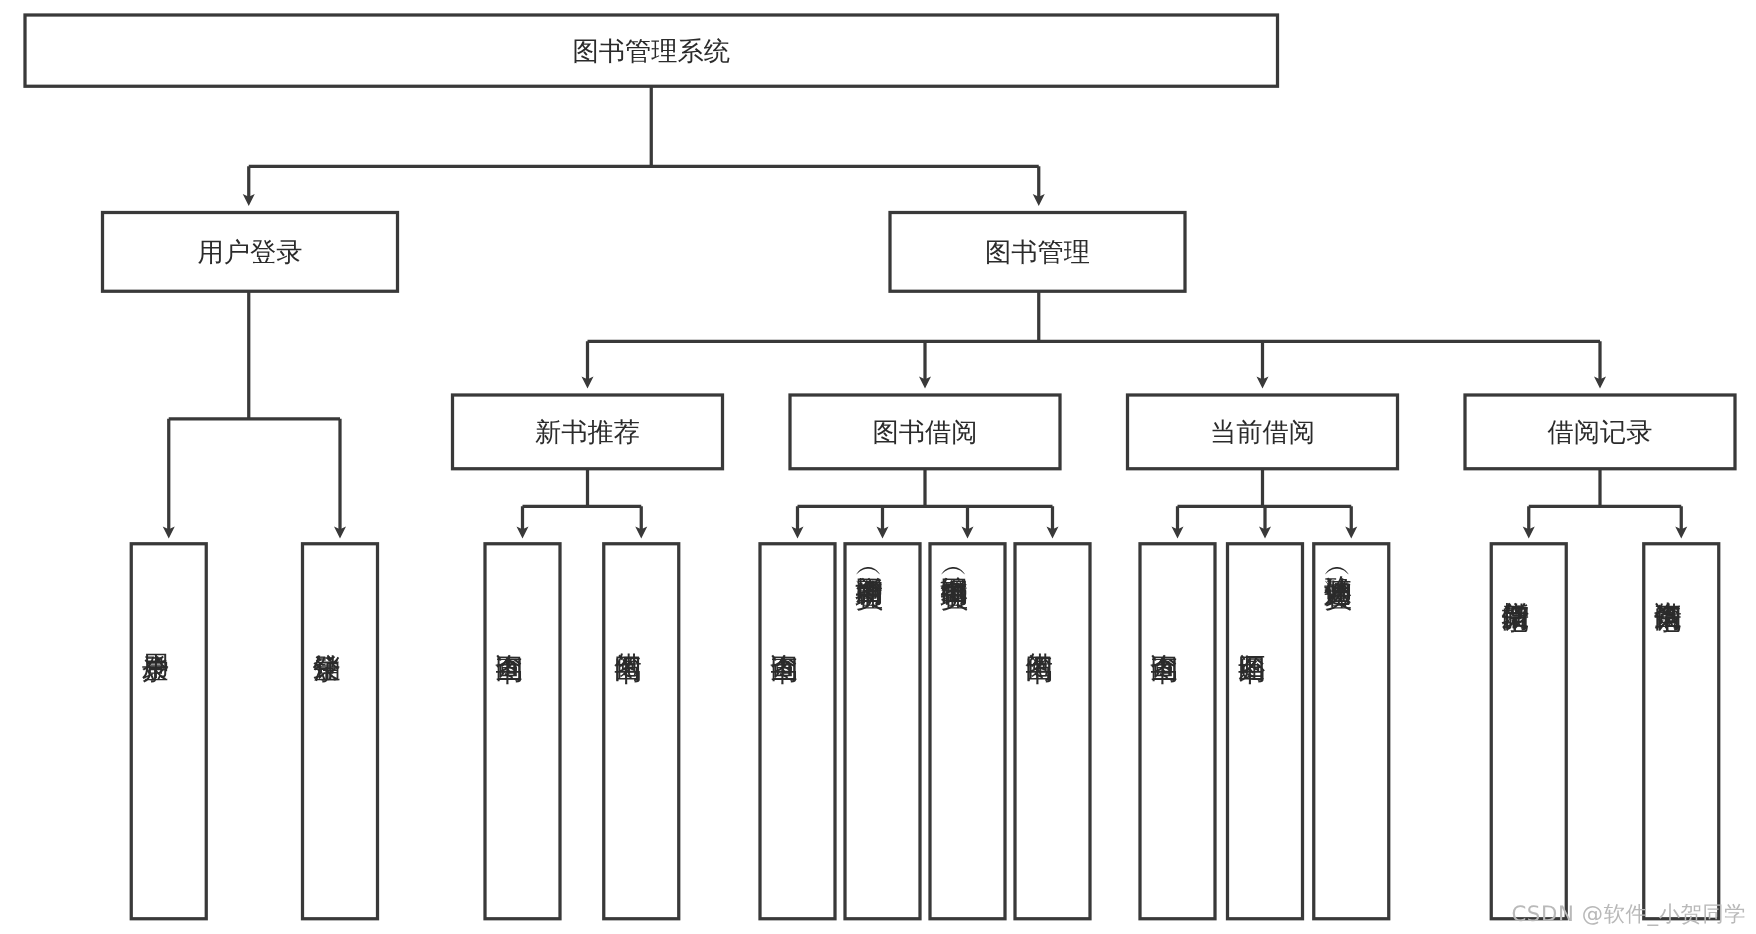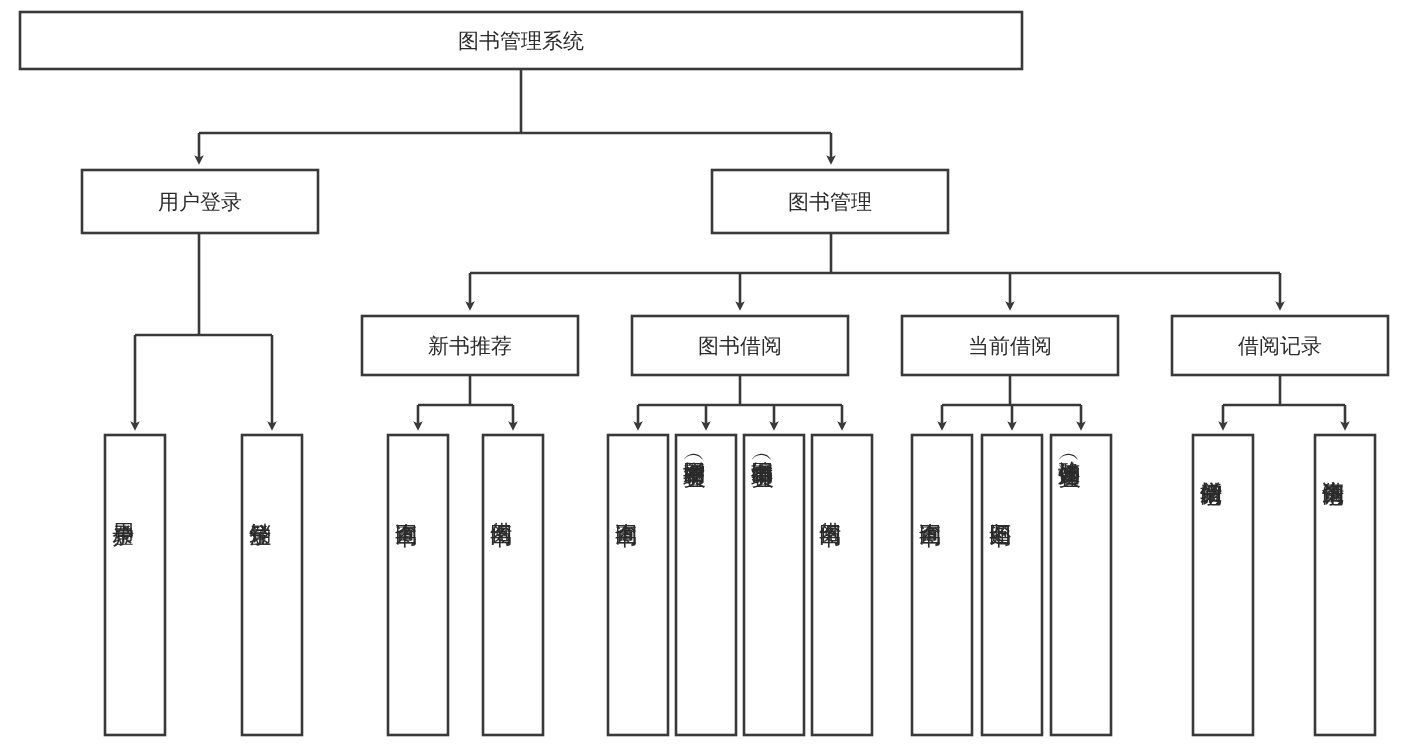--- a/index.html
+++ b/index.html
@@ -201,14 +201,15 @@
   <div class="leaf-text" style="left:751px; top:443px; height:290px;">编辑图书（管理员）</div>
   <div class="leaf-text" style="left:819px; top:505px; height:225px;">借阅图书</div>
 
   <div class="leaf-text" style="left:919px; top:505px; height:225px;">查询图书</div>
   <div class="leaf-text" style="left:989px; top:505px; height:225px;">归还图书</div>
   <div class="leaf-text" style="left:1058px; top:443px; height:290px;">确认归还（管理员）</div>
 
   <div class="leaf-text" style="left:1200px; top:463px; height:270px;">新增借阅记录</div>
   <div class="leaf-text" style="left:1322px; top:463px; height:270px;">查询借阅记录</div>
 
+  <div class="watermark">CSDN @软件_小贺同学</div>
 
 </div>
 
 </body></html>

